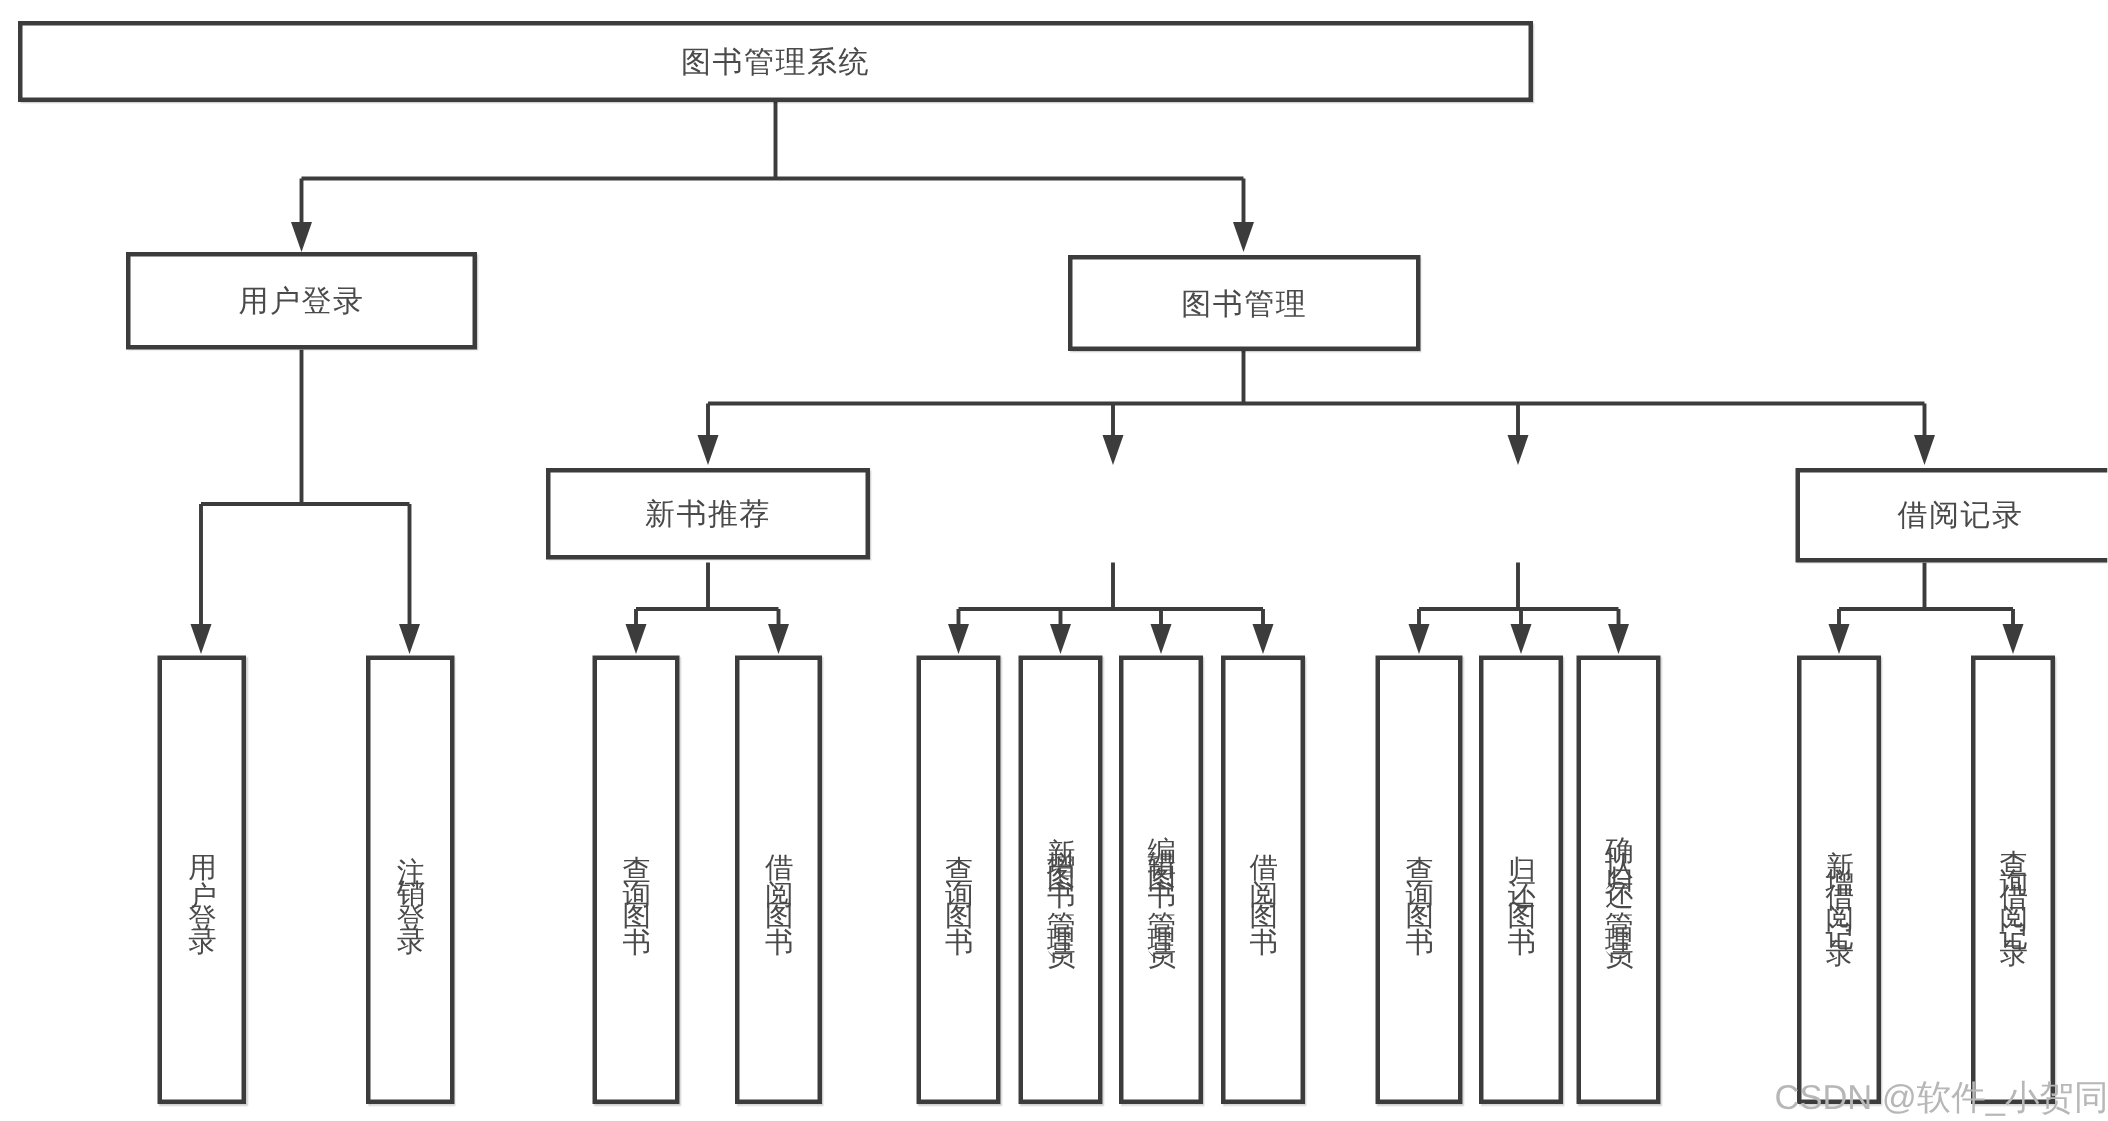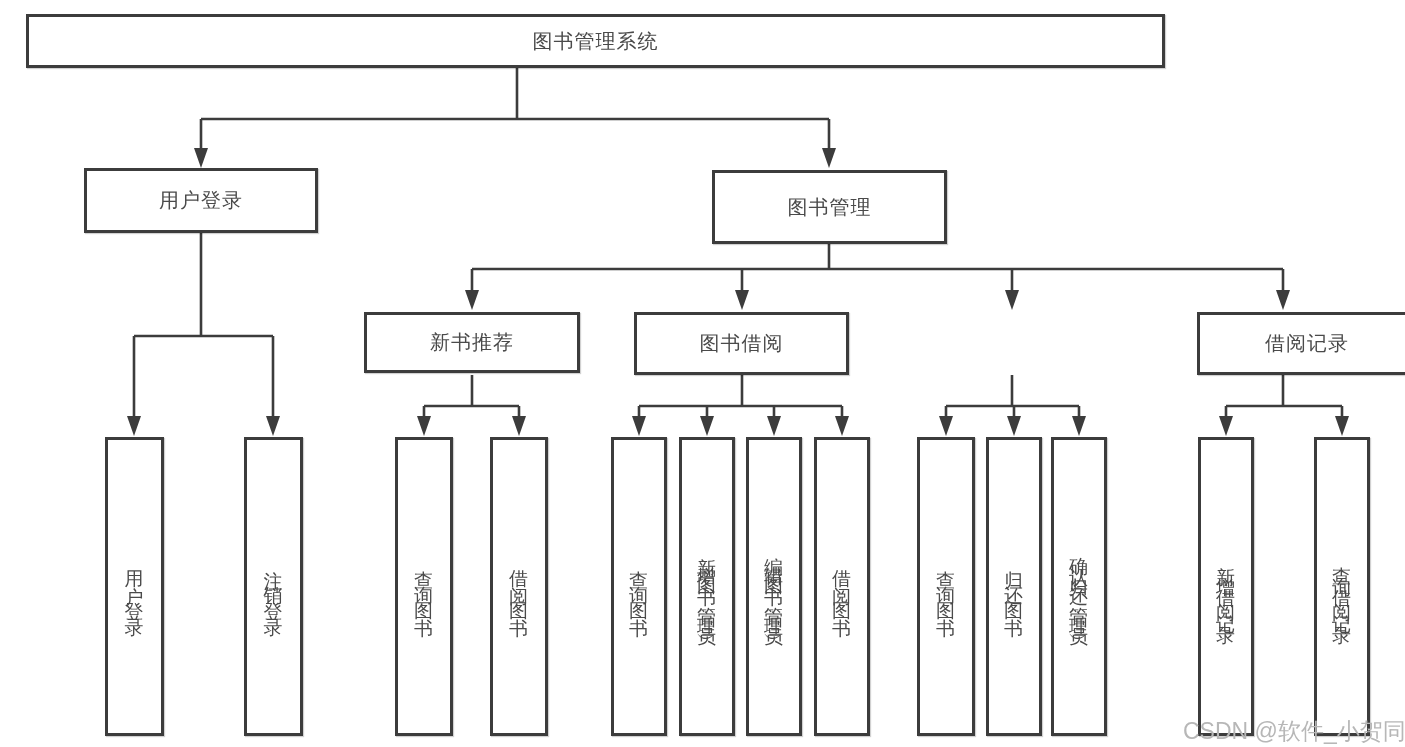--- a/index.html
+++ b/index.html
@@ -15,23 +15,23 @@
     box-shadow:1px 1px 1px rgba(0,0,0,0.18);
   }
   .hlabel { font-size:20px; letter-spacing:1px; white-space:nowrap; }
   .vbox .vlabel {
     writing-mode:vertical-rl; text-orientation:mixed;
     font-size:19px; letter-spacing:16px; line-height:1;
   }
   .vbox .vlabel.mid  { letter-spacing:12px; }
   .vbox .vlabel.long { letter-spacing:10px; }
   
-  .n-root  { left:12px;   top:14px;  width:1139px; height:54px;margin-left:14px; }
+  .n-root  { left:12px;   top:14px;  width:1010px; height:54px; }
   .n-login { left:84px;   top:168px; width:234px;  height:65px; }
-  .n-mgmt  { left:712px;  top:170px; width:235px;  height:74px; }
+  .n-mgmt  { left:712px;  top:170px; width:235px;  height:64px; }
   .n-g0 { left:364px;  top:312px; width:216px; height:61px; }
   .n-g1 { left:634px;  top:312px; width:215px; height:63px; }
   .n-g2 { left:905px;  top:312px; width:214px; height:63px; }
   .n-g3 { left:1175px; top:312px; width:220px; height:63px;margin-left:22px; }
   .vbox { top:437px; height:299px; }
   .n-l00 { left:105px;  width:59px; }
   .n-l01 { left:244px;  width:59px; }
   .n-a0 { left:395px;  width:58px; }
   .n-a1 { left:490px;  width:58px; }
   .n-b0 { left:611px;  width:56px; }
@@ -94,23 +94,20 @@
   <div class="box n-login">
     <span class="hlabel">用户登录</span>
   </div>
   <div class="box n-mgmt">
     <span class="hlabel">图书管理</span>
   </div>
 
   <div class="box n-g0">
     <span class="hlabel">新书推荐</span>
   </div>
-  <div class="box n-g1">
-    <span class="hlabel">图书借阅</span>
-  </div>
   <div class="box n-g3">
     <span class="hlabel">借阅记录</span>
   </div>
 
   <div class="box vbox n-l00">
     <span class="vlabel">用户登录</span>
   </div>
   <div class="box vbox n-l01">
     <span class="vlabel">注销登录</span>
   </div>

